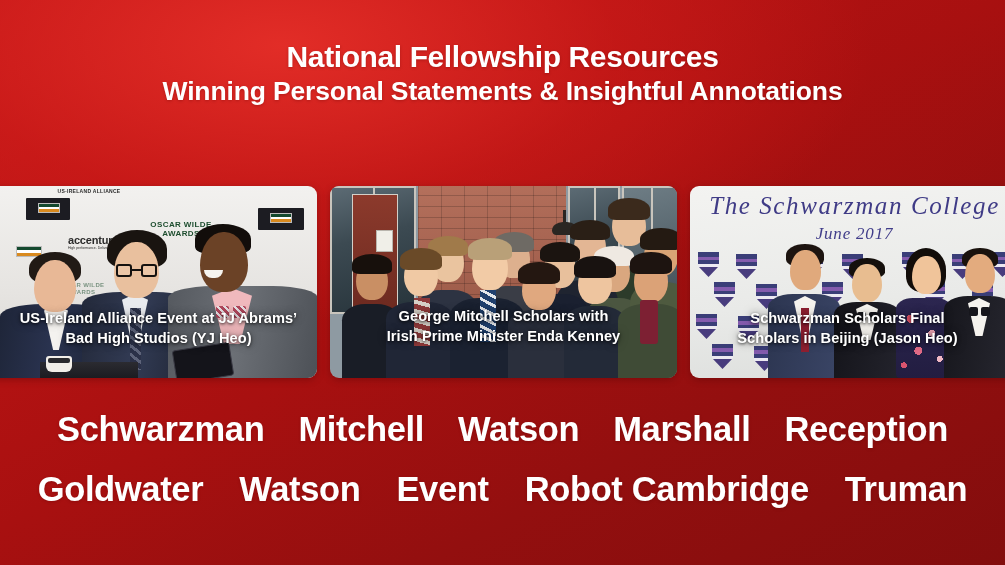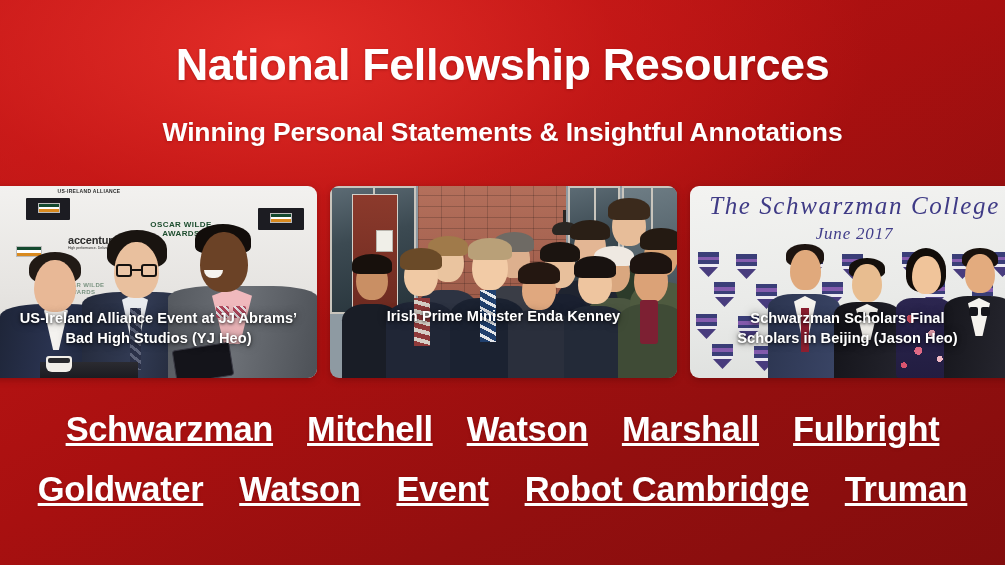--- a/index.html
+++ b/index.html
@@ -22,30 +22,30 @@
          rgba(170,16,16,0.15) 62%,
          rgba(150,14,14,0) 80%),
       linear-gradient(152deg, #c81b1b 0%, #bb1414 22%, #a81010 48%, #930f0f 72%, #830d0d 100%);
   }
 
   
   .heading { position:absolute; left:0; top:0; width:1005px; text-align:center; }
 
   .title {
     margin-top:41px;
-    font-size:45px;
+    font-size:30px;
     font-weight:bold;
     color:#ffffff;
     letter-spacing:-0.4px;
     line-height:1.05;
     text-shadow:0 1px 3px rgba(90,0,0,0.33);
   }
 
   .subtitle {
-    margin-top:30px;
+    margin-top:4px;
     font-size:26.5px;
     font-weight:bold;
     color:#ffffff;
     letter-spacing:-0.15px;
     line-height:1.1;
     text-shadow:0 1px 3px rgba(90,0,0,0.30);
   }
 
   
   .photo-strip {
@@ -301,21 +301,20 @@
   }
   .name-row.row1 { gap:34px; }
   .name-row.row2 { gap:36px; margin-top:8px; }
   .name {
     font-size:34.5px;
     font-weight:bold;
     color:#ffffff;
     letter-spacing:-0.35px;
     line-height:1.5;
     text-shadow:0 1px 3px rgba(85,0,0,0.30);
-    text-decoration:underline;
   }
 </style>
 </head>
 <body>
 
 <div id="slide">
 
   <div class="heading">
     <div class="title">National Fellowship Resources</div>
     <div class="subtitle">Winning Personal Statements &amp; Insightful Annotations</div>
@@ -447,20 +446,21 @@
         <div class="g" style="left:248px;top:76px;width:34px;height:42px;background:#eec59f;"></div>
         <div class="g" style="left:244px;top:70px;width:42px;height:22px;background:#181210;border-radius:50% 50% 20% 20%;"></div>
 
         <div class="gb" style="left:288px;top:118px;width:66px;height:74px;background:#3f4b36;"></div>
         <div class="g" style="left:304px;top:72px;width:34px;height:44px;background:#dba277;"></div>
         <div class="g" style="left:300px;top:66px;width:42px;height:22px;background:#1d1410;border-radius:50% 50% 20% 20%;"></div>
         <div style="position:absolute;left:310px;top:114px;width:18px;height:44px;background:#7d2033;border-radius:3px;"></div>
       </div>
 
       <div class="caption">
+        <div>George Mitchell Scholars with</div>
         <div>Irish Prime Minister Enda Kenney</div>
       </div>
     </div>
 
     <div class="photo p3">
       <div class="scene">
         <div class="bg-board"></div>
 
         <div class="board-title">The Schwarzman College</div>
         <div class="board-sub">June 2017</div>
@@ -530,21 +530,21 @@
       </div>
     </div>
   </div>
 
   <div class="names">
     <div class="name-row row1">
       <span class="name">Schwarzman</span>
       <span class="name">Mitchell</span>
       <span class="name">Watson</span>
       <span class="name">Marshall</span>
-      <span class="name">Fulbright</span>
+      <span class="name">Reception</span>
     </div>
     <div class="name-row row2">
       <span class="name">Goldwater</span>
       <span class="name">Watson</span>
       <span class="name">Event</span>
       <span class="name">Robot Cambridge</span>
       <span class="name">Truman</span>
     </div>
   </div>
 

